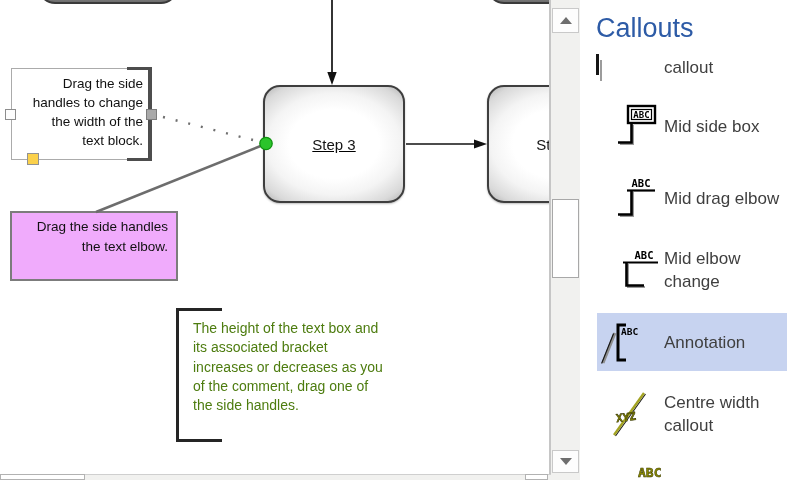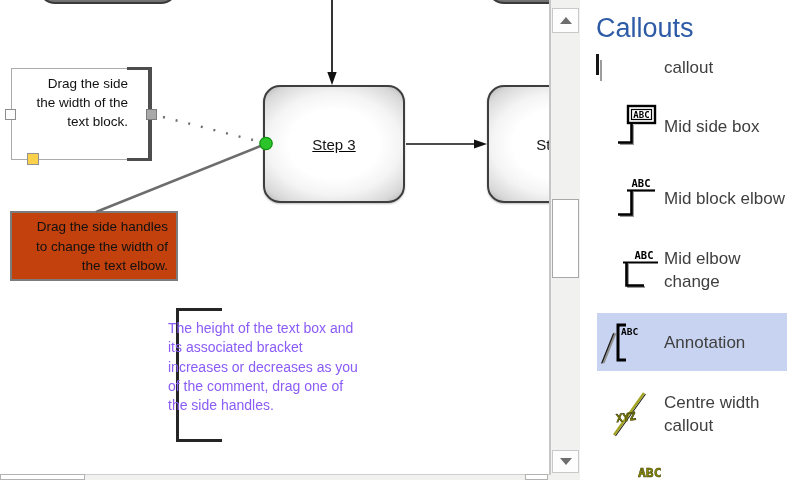--- a/index.html
+++ b/index.html
@@ -27,27 +27,27 @@
   .handle.gray { background:#a9a9a9; border-color:#7c7c7c; }
   .handle.yellow { width:12px; height:12px; border:1px solid #929292; }
 
   .bracket-right { position:absolute; left:127px; top:67px; width:25px; height:94px;
                    border-right:4px solid #4d4d4d; border-top:3.5px solid #4d4d4d;
                    border-bottom:3.5px solid #4d4d4d; }
   .bracket-left  { position:absolute; left:176px; top:308px; width:46px; height:134px;
                    border-left:3.5px solid #252525; border-top:3.5px solid #252525;
                    border-bottom:3.5px solid #252525; }
 
-  .callout-text-1 { position:absolute; left:0; top:74px; width:128px; text-align:right;
+  .callout-text-1 { position:absolute; left:15px; top:74px; width:128px; text-align:right;
                     font-size:13.5px; line-height:19px; color:#111; }
   .callout-box-2 { position:absolute; left:10px; top:211px; width:168px; height:70px;
-                   border:2.5px solid #7c7c7c; background:#c2410c; padding:4px 8px 0 4px;
+                   border:2.5px solid #7c7c7c; background:#f0abfc; padding:4px 8px 0 4px;
                    text-align:right; font-size:13.5px; line-height:19.5px; color:#111; }
-  .annotation-text { position:absolute; left:168px; top:319px; width:250px;
-                     font-size:14px; line-height:19.3px; color:#8b5cf6; }
+  .annotation-text { position:absolute; left:193px; top:319px; width:250px;
+                     font-size:14px; line-height:19.3px; color:#4d7c0f; }
 
   #canvas-overlay { position:absolute; left:0; top:0; pointer-events:none; }
 
   
   #vscroll-track { position:absolute; left:551px; top:0; width:29px; height:480px; background:#f1f1ef; }
   .sb-btn { position:absolute; left:552px; width:27px; background:#fdfdfd; border:1px solid #c9c9c9;
             display:flex; align-items:center; justify-content:center; }
   #vscroll-thumb { position:absolute; left:552px; top:199px; width:27px; height:79px;
                    background:#ffffff; border:1px solid #a8a8a8; }
   .tri-up   { width:0; height:0; border-left:6px solid transparent; border-right:6px solid transparent;
@@ -90,30 +90,30 @@
     </div>
 
     <div class="flow-box" style="left:487px; top:85px;">
       <span class="lbl">Step 4</span>
     </div>
 
     <div class="sel-rect"></div>
     <div class="bracket-right"></div>
     <div class="callout-text-1">
       <div>Drag the side</div>
+      <div>handles to change</div>
       <div>the width of the</div>
       <div>text block.</div>
     </div>
     <div class="handle" style="left:5px; top:109px;"></div>
     <div class="handle gray" style="left:146px; top:109px;"></div>
     <div class="handle yellow" style="left:27px; top:153px; background:#fbd14b;"></div>
 
     <div class="callout-box-2">
       <div>Drag the side handles</div>
-      <div>to change the width of</div>
       <div>the text elbow.</div>
     </div>
 
     <div class="bracket-left"></div>
     <div class="annotation-text">
       <div>The height of the text box and</div>
       <div>its associated bracket</div>
       <div>increases or decreases as you</div>
       <div>of the comment, drag one of</div>
       <div>the side handles.</div>
@@ -182,21 +182,21 @@
 
     <div class="shape-row" style="top:170px; height:56px;">
       <div class="icon-cell">
         <svg width="42" height="46" viewBox="0 0 42 46" style="margin-left:20px;">
           <polyline points="17,17 17,41 4,41" fill="none" stroke="#9a9a9a" stroke-width="2"></polyline>
           <text x="25" y="12" text-anchor="middle" class="icon-letters" font-size="10.5" fill="#000" font-family="DejaVu Sans Mono, monospace" font-weight="bold">ABC</text>
           <line x1="11" y1="15.5" x2="39" y2="15.5" stroke="#000" stroke-width="2.2"></line>
           <polyline points="15.5,15.5 15.5,39.5 2,39.5" fill="none" stroke="#000" stroke-width="2.6"></polyline>
         </svg>
       </div>
-      <div class="row-label">Mid block elbow</div>
+      <div class="row-label">Mid drag elbow</div>
     </div>
 
     <div class="shape-row" style="top:240px; height:60px;">
       <div class="icon-cell">
         <svg width="42" height="46" viewBox="0 0 42 46" style="margin-left:24px;">
           <polyline points="8,17 8,40 25,40" fill="none" stroke="#9a9a9a" stroke-width="2"></polyline>
           <text x="24" y="12" text-anchor="middle" class="icon-letters" font-size="10.5" fill="#000" font-family="DejaVu Sans Mono, monospace" font-weight="bold">ABC</text>
           <line x1="3" y1="15.5" x2="38" y2="15.5" stroke="#000" stroke-width="2.2"></line>
           <polyline points="6.5,15.5 6.5,38.5 24,38.5" fill="none" stroke="#000" stroke-width="2.6"></polyline>
         </svg>

